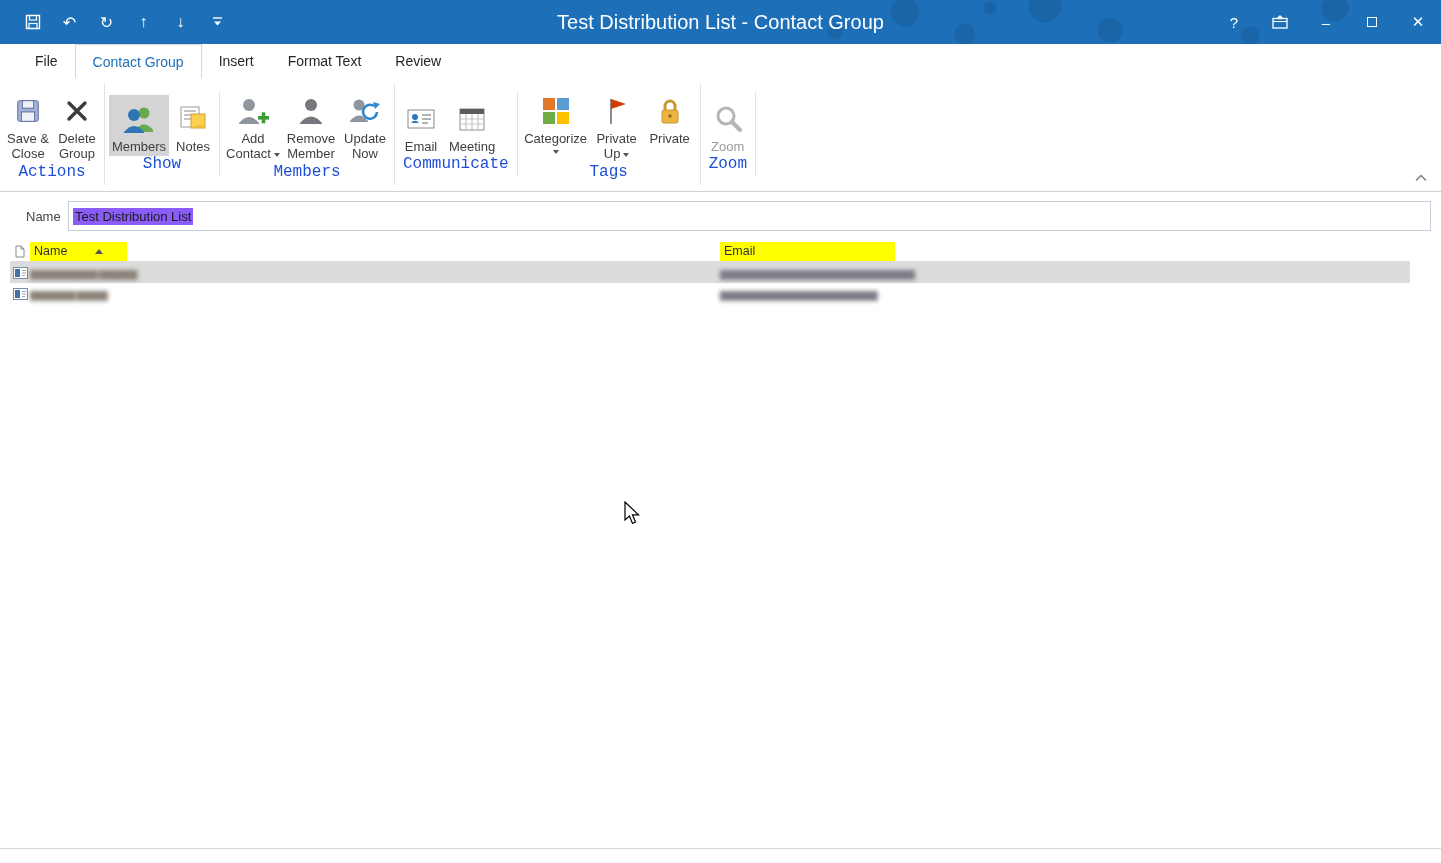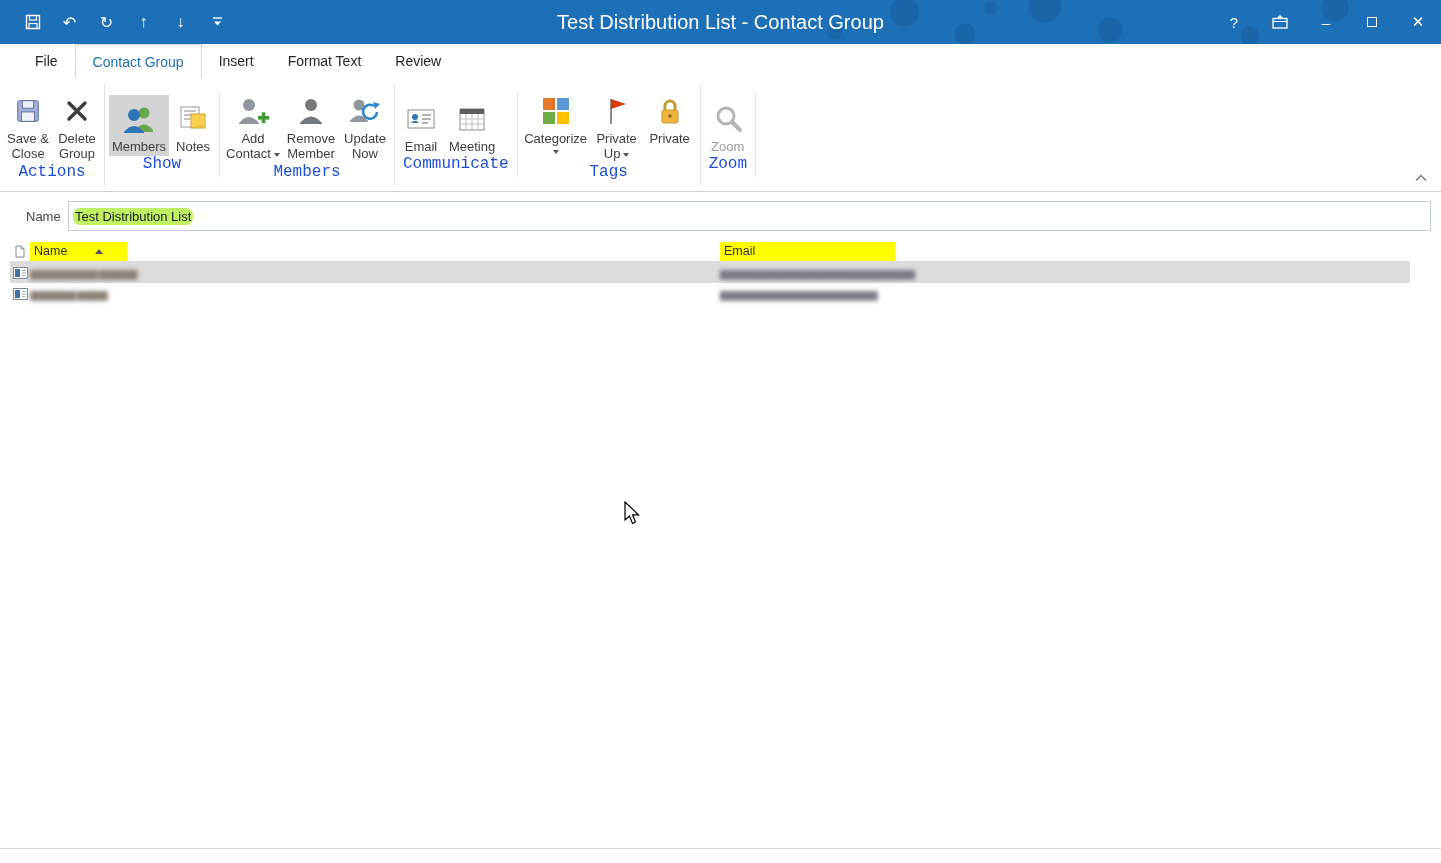--- a/index.html
+++ b/index.html
@@ -58,21 +58,21 @@
            border-right:3.5px solid transparent; border-top:4px solid #555; margin-left:3px;
            vertical-align:middle; }
   .caret-below { display:block; margin:3px auto 0 auto; }
   .collapse-chevron { position:absolute; right:14px; bottom:6px; color:#7f7f7f; }
 
   
   .form-row { display:flex; align-items:center; margin:9px 10px 0 10px; }
   .form-label { width:58px; color:#444; font-size:13px; padding-left:16px; }
   .name-field { flex:1; height:30px; border:1px solid #c3cedb; background:#fff;
                 display:flex; align-items:center; padding:0 4px; font-size:13px; }
-  .sel-text { background:#bef264; padding:1px 2px; color:#1a1a1a;border-radius:7px; }
+  .sel-text { background:#8b5cf6; padding:1px 2px; color:#1a1a1a; }
 
   
   .member-list { margin:10px 31px 0 10px; font-size:12.5px; color:#333; }
   .lrow { display:grid; grid-template-columns:20px 690px 1fr; align-items:center; height:21px; }
   .lheader { border-bottom:1px solid #dcdcdc; height:21px; }
   .hl { background:#ffff00; display:inline-flex; align-items:center; height:19px; padding:0 4px; }
   .hl-name { width:97px; } .hl-email { width:175px; }
   .sort-asc { width:0; height:0; border-left:4.5px solid transparent; border-right:4.5px solid transparent;
               border-bottom:5.5px solid #555; margin-left:28px; }
   .lrow.selected { background:#dcdcdc; }

